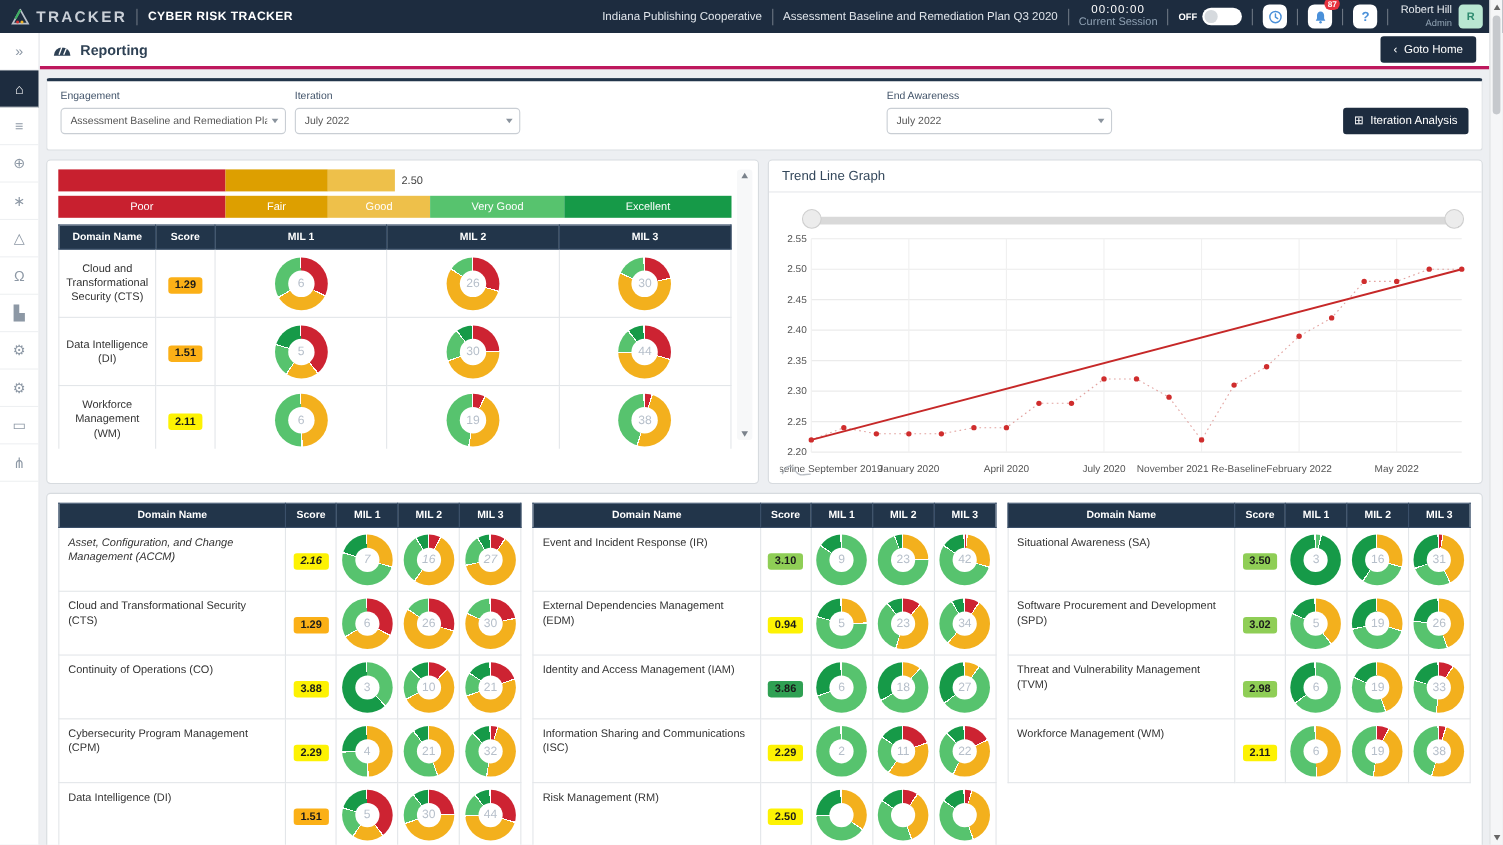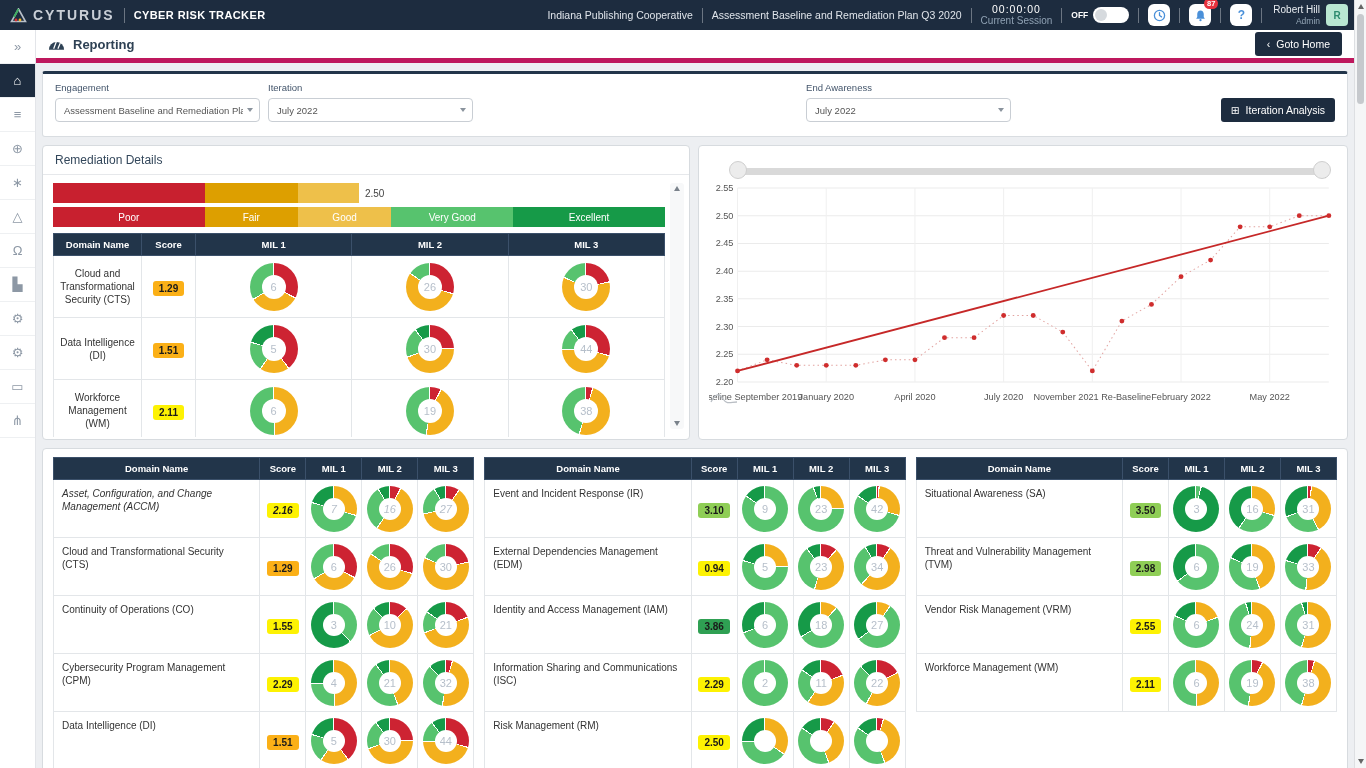--- a/index.html
+++ b/index.html
@@ -35,21 +35,21 @@
   .ps-arrow-down { position:absolute; bottom:4px; left:3px; width:0; height:0; border-left:3px solid transparent; border-right:3px solid transparent; border-top:5px solid #666; }
   .ps-thumb { position:absolute; top:14px; left:2px; width:7px; height:90px; border-radius:4px; background:#c6c9cd; }
 
   
   .sidebar { position:absolute; top:30px; left:0; bottom:0; width:36px; background:#fff; border-right:1px solid #e3e5e9; z-index:5; }
   .sb-item { height:34px; display:flex; align-items:center; justify-content:center; border-bottom:1px solid #eef0f2; color:#8d98a5; cursor:pointer; }
   .sb-item.active { background:#1d2c3f; color:#fff; }
   .sb-glyph { font-size:13px; line-height:1; }
 
   
-  .page-header { position:absolute; top:30px; left:36px; right:12px; height:33px; background:#fff; border-bottom:5px solid #be185d; display:flex; align-items:center; padding:0 12px; z-index:4; }
+  .page-header { position:absolute; top:30px; left:36px; right:12px; height:33px; background:#fff; border-bottom:3px solid #be185d; display:flex; align-items:center; padding:0 12px; z-index:4; }
   .page-title { font-size:13px; font-weight:600; color:#2e4154; margin-left:8px; }
   .btn-navy { background:#1d2c3f; color:#fff; border:none; border-radius:3px; font-size:10.5px; padding:6px 12px; display:flex; align-items:center; gap:6px; cursor:pointer; font-family:inherit; }
   .goto-home { margin-left:auto; }
 
   
   .main { position:absolute; top:63px; left:36px; right:12px; bottom:0; padding:8px 6px 0 6px; overflow:hidden; }
 
   .filter-card { background:#fff; border:1px solid #d9dde1; border-top:3px solid #22354a; border-radius:3px; padding:8px 12px 14px; display:flex; align-items:flex-end; }
   .field { width:205px; flex:none; }
   .field label { display:block; font-size:9.5px; color:#42546a; margin-bottom:5px; }
@@ -103,21 +103,21 @@
 <body>
 
 <div class="navbar">
   <div class="brand">
     <svg width="17" height="15" viewBox="0 0 17 15">
       <path d="M8.5 1 L15.5 13.5 L1.5 13.5 Z" fill="none" stroke="#b9c0c9" stroke-width="1.6"></path>
       <path d="M8.5 1 L4 9" stroke="#3fae62" stroke-width="2"></path>
       <circle cx="6" cy="12" r="1.4" fill="#d63031"></circle>
       <circle cx="10" cy="12" r="1.4" fill="#f0b429"></circle>
     </svg>
-    <span class="brand-name">CYTURUS</span>
+    <span class="brand-name">TRACKER</span>
   </div>
   <div class="nav-div"></div>
   <span class="app-title">CYBER RISK TRACKER</span>
 
   <div class="nav-right">
     <span class="nav-text">Indiana Publishing Cooperative</span>
     <div class="nav-div"></div>
     <span class="nav-text">Assessment Baseline and Remediation Plan Q3 2020</span>
     <div class="nav-div"></div>
     <div class="session">
@@ -231,21 +231,20 @@
     <div class="f-gap2"></div>
     <button class="btn-navy" style="padding:6px 10px;">
       <span>⊞</span>
       <span>Iteration Analysis</span>
     </button>
   </div>
 
   <div class="cards-row">
 
     <div class="card rem-card">
-      <div class="card-header">Remediation Details</div>
       <div class="card-body rem-body" style="height:262px; overflow:hidden;">
         <div class="value-bar" id="value-bar">
             <div class="value-seg" style="width: 24.8%; background: rgb(200, 32, 47);"></div>
             <div class="value-seg" style="width: 15.2%; background: rgb(221, 159, 0);"></div>
             <div class="value-seg" style="width: 10%; background: rgb(238, 192, 74);"></div>
             <span class="value-label">2.50</span>
           </div>
         <div class="scale-bar" id="scale-bar">
             <div class="scale-seg" style="width: 24.8%; background: rgb(200, 32, 47);">Poor</div>
             <div class="scale-seg" style="width: 15.2%; background: rgb(221, 159, 0);">Fair</div>
@@ -331,20 +330,21 @@
             </tbody>
         </table>
         <div class="inner-scroll">
           <div class="is-up"></div>
           <div class="is-down"></div>
         </div>
       </div>
     </div>
 
     <div class="card trend-card">
+      <div class="card-header">Trend Line Graph</div>
       <div class="card-body" style="height:262px; overflow:hidden;">
         <div class="slider-row">
           <div class="slider-track"></div>
           <div class="slider-handle left"></div>
           <div class="slider-handle right"></div>
         </div>
         <div id="trend-chart"><svg width="100%" height="226" viewBox="0 0 616 226" preserveAspectRatio="none">
               <line x1="28" y1="200" x2="608" y2="200" stroke="#ebebeb" stroke-width="1"></line>
               <text x="24" y="203" text-anchor="end" font-size="9" fill="#555" font-family="&quot;Liberation Sans&quot;,&quot;DejaVu Sans&quot;,sans-serif">2.20</text>
               <line x1="28" y1="172.28571428571436" x2="608" y2="172.28571428571436" stroke="#ebebeb" stroke-width="1"></line>
@@ -460,21 +460,21 @@
                   </div>
                 </td>
                 <td>
                   <div class="donut" style="width: 46px; height: 46px; background: conic-gradient(rgb(205, 35, 50) 0%, rgb(205, 35, 50) 21.1%, rgb(255, 255, 255) 21.1%, rgb(255, 255, 255) 22%, rgb(243, 176, 29) 22%, rgb(243, 176, 29) 81.1%, rgb(255, 255, 255) 81.1%, rgb(255, 255, 255) 82%, rgb(87, 195, 110) 82%, rgb(87, 195, 110) 99.1%, rgb(255, 255, 255) 99.1%, rgb(255, 255, 255) 100%);">
                     <div class="hole" style="inset: 12px;">30</div>
                   </div>
                 </td>
               </tr>
               <tr style="height: 58px;">
                 <td class="dd-name">Continuity of Operations (CO)</td>
-                <td><span class="score-badge b-y">1.55</span></td>
+                <td><span class="score-badge b-y">3.88</span></td>
                 <td>
                   <div class="donut" style="width: 46px; height: 46px; background: conic-gradient(rgb(87, 195, 110) 0%, rgb(87, 195, 110) 37.1%, rgb(255, 255, 255) 37.1%, rgb(255, 255, 255) 38%, rgb(22, 154, 72) 38%, rgb(22, 154, 72) 99.1%, rgb(255, 255, 255) 99.1%, rgb(255, 255, 255) 100%);">
                     <div class="hole" style="inset: 12px;">3</div>
                   </div>
                 </td>
                 <td>
                   <div class="donut" style="width: 46px; height: 46px; background: conic-gradient(rgb(205, 35, 50) 0%, rgb(205, 35, 50) 12.1%, rgb(255, 255, 255) 12.1%, rgb(255, 255, 255) 13%, rgb(243, 176, 29) 13%, rgb(243, 176, 29) 67.1%, rgb(255, 255, 255) 67.1%, rgb(255, 255, 255) 68%, rgb(87, 195, 110) 68%, rgb(87, 195, 110) 87.1%, rgb(255, 255, 255) 87.1%, rgb(255, 255, 255) 88%, rgb(22, 154, 72) 88%, rgb(22, 154, 72) 99.1%, rgb(255, 255, 255) 99.1%, rgb(255, 255, 255) 100%);">
                     <div class="hole" style="inset: 12px;">10</div>
                   </div>
                 </td>
@@ -674,54 +674,54 @@
                     <div class="hole" style="inset: 12px;">16</div>
                   </div>
                 </td>
                 <td>
                   <div class="donut" style="width: 46px; height: 46px; background: conic-gradient(rgb(205, 35, 50) 0%, rgb(205, 35, 50) 2.1%, rgb(255, 255, 255) 2.1%, rgb(255, 255, 255) 3%, rgb(243, 176, 29) 3%, rgb(243, 176, 29) 42.1%, rgb(255, 255, 255) 42.1%, rgb(255, 255, 255) 43%, rgb(87, 195, 110) 43%, rgb(87, 195, 110) 69.1%, rgb(255, 255, 255) 69.1%, rgb(255, 255, 255) 70%, rgb(22, 154, 72) 70%, rgb(22, 154, 72) 99.1%, rgb(255, 255, 255) 99.1%, rgb(255, 255, 255) 100%);">
                     <div class="hole" style="inset: 12px;">31</div>
                   </div>
                 </td>
               </tr>
               <tr style="height: 58px;">
+                <td class="dd-name">Software Procurement and Development (SPD)</td>
+                <td><span class="score-badge b-lg">3.02</span></td>
+                <td>
+                  <div class="donut" style="width: 46px; height: 46px; background: conic-gradient(rgb(243, 176, 29) 0%, rgb(243, 176, 29) 39.1%, rgb(255, 255, 255) 39.1%, rgb(255, 255, 255) 40%, rgb(87, 195, 110) 40%, rgb(87, 195, 110) 81.1%, rgb(255, 255, 255) 81.1%, rgb(255, 255, 255) 82%, rgb(22, 154, 72) 82%, rgb(22, 154, 72) 99.1%, rgb(255, 255, 255) 99.1%, rgb(255, 255, 255) 100%);">
+                    <div class="hole" style="inset: 12px;">5</div>
+                  </div>
+                </td>
+                <td>
+                  <div class="donut" style="width: 46px; height: 46px; background: conic-gradient(rgb(243, 176, 29) 0%, rgb(243, 176, 29) 29.1%, rgb(255, 255, 255) 29.1%, rgb(255, 255, 255) 30%, rgb(87, 195, 110) 30%, rgb(87, 195, 110) 71.1%, rgb(255, 255, 255) 71.1%, rgb(255, 255, 255) 72%, rgb(22, 154, 72) 72%, rgb(22, 154, 72) 99.1%, rgb(255, 255, 255) 99.1%, rgb(255, 255, 255) 100%);">
+                    <div class="hole" style="inset: 12px;">19</div>
+                  </div>
+                </td>
+                <td>
+                  <div class="donut" style="width: 46px; height: 46px; background: conic-gradient(rgb(243, 176, 29) 0%, rgb(243, 176, 29) 44.1%, rgb(255, 255, 255) 44.1%, rgb(255, 255, 255) 45%, rgb(87, 195, 110) 45%, rgb(87, 195, 110) 76.1%, rgb(255, 255, 255) 76.1%, rgb(255, 255, 255) 77%, rgb(22, 154, 72) 77%, rgb(22, 154, 72) 99.1%, rgb(255, 255, 255) 99.1%, rgb(255, 255, 255) 100%);">
+                    <div class="hole" style="inset: 12px;">26</div>
+                  </div>
+                </td>
+              </tr>
+              <tr style="height: 58px;">
                 <td class="dd-name">Threat and Vulnerability Management (TVM)</td>
                 <td><span class="score-badge b-lg">2.98</span></td>
                 <td>
                   <div class="donut" style="width: 46px; height: 46px; background: conic-gradient(rgb(87, 195, 110) 0%, rgb(87, 195, 110) 64.1%, rgb(255, 255, 255) 64.1%, rgb(255, 255, 255) 65%, rgb(22, 154, 72) 65%, rgb(22, 154, 72) 99.1%, rgb(255, 255, 255) 99.1%, rgb(255, 255, 255) 100%);">
                     <div class="hole" style="inset: 12px;">6</div>
                   </div>
                 </td>
                 <td>
                   <div class="donut" style="width: 46px; height: 46px; background: conic-gradient(rgb(243, 176, 29) 0%, rgb(243, 176, 29) 44.1%, rgb(255, 255, 255) 44.1%, rgb(255, 255, 255) 45%, rgb(87, 195, 110) 45%, rgb(87, 195, 110) 81.1%, rgb(255, 255, 255) 81.1%, rgb(255, 255, 255) 82%, rgb(22, 154, 72) 82%, rgb(22, 154, 72) 99.1%, rgb(255, 255, 255) 99.1%, rgb(255, 255, 255) 100%);">
                     <div class="hole" style="inset: 12px;">19</div>
                   </div>
                 </td>
                 <td>
                   <div class="donut" style="width: 46px; height: 46px; background: conic-gradient(rgb(205, 35, 50) 0%, rgb(205, 35, 50) 9.1%, rgb(255, 255, 255) 9.1%, rgb(255, 255, 255) 10%, rgb(243, 176, 29) 10%, rgb(243, 176, 29) 51.1%, rgb(255, 255, 255) 51.1%, rgb(255, 255, 255) 52%, rgb(87, 195, 110) 52%, rgb(87, 195, 110) 79.1%, rgb(255, 255, 255) 79.1%, rgb(255, 255, 255) 80%, rgb(22, 154, 72) 80%, rgb(22, 154, 72) 99.1%, rgb(255, 255, 255) 99.1%, rgb(255, 255, 255) 100%);">
                     <div class="hole" style="inset: 12px;">33</div>
-                  </div>
-                </td>
-              </tr>
-              <tr style="height: 58px;">
-                <td class="dd-name">Vendor Risk Management (VRM)</td>
-                <td><span class="score-badge b-y">2.55</span></td>
-                <td>
-                  <div class="donut" style="width: 46px; height: 46px; background: conic-gradient(rgb(243, 176, 29) 0%, rgb(243, 176, 29) 19.1%, rgb(255, 255, 255) 19.1%, rgb(255, 255, 255) 20%, rgb(87, 195, 110) 20%, rgb(87, 195, 110) 81.1%, rgb(255, 255, 255) 81.1%, rgb(255, 255, 255) 82%, rgb(22, 154, 72) 82%, rgb(22, 154, 72) 99.1%, rgb(255, 255, 255) 99.1%, rgb(255, 255, 255) 100%);">
-                    <div class="hole" style="inset: 12px;">6</div>
-                  </div>
-                </td>
-                <td>
-                  <div class="donut" style="width: 46px; height: 46px; background: conic-gradient(rgb(243, 176, 29) 0%, rgb(243, 176, 29) 51.1%, rgb(255, 255, 255) 51.1%, rgb(255, 255, 255) 52%, rgb(87, 195, 110) 52%, rgb(87, 195, 110) 95.1%, rgb(255, 255, 255) 95.1%, rgb(255, 255, 255) 96%, rgb(22, 154, 72) 96%, rgb(22, 154, 72) 99.1%, rgb(255, 255, 255) 99.1%, rgb(255, 255, 255) 100%);">
-                    <div class="hole" style="inset: 12px;">24</div>
-                  </div>
-                </td>
-                <td>
-                  <div class="donut" style="width: 46px; height: 46px; background: conic-gradient(rgb(243, 176, 29) 0%, rgb(243, 176, 29) 54.1%, rgb(255, 255, 255) 54.1%, rgb(255, 255, 255) 55%, rgb(87, 195, 110) 55%, rgb(87, 195, 110) 95.1%, rgb(255, 255, 255) 95.1%, rgb(255, 255, 255) 96%, rgb(22, 154, 72) 96%, rgb(22, 154, 72) 99.1%, rgb(255, 255, 255) 99.1%, rgb(255, 255, 255) 100%);">
-                    <div class="hole" style="inset: 12px;">31</div>
                   </div>
                 </td>
               </tr>
               <tr style="height: 58px;">
                 <td class="dd-name">Workforce Management (WM)</td>
                 <td><span class="score-badge b-y">2.11</span></td>
                 <td>
                   <div class="donut" style="width: 46px; height: 46px; background: conic-gradient(rgb(243, 176, 29) 0%, rgb(243, 176, 29) 49.1%, rgb(255, 255, 255) 49.1%, rgb(255, 255, 255) 50%, rgb(87, 195, 110) 50%, rgb(87, 195, 110) 99.1%, rgb(255, 255, 255) 99.1%, rgb(255, 255, 255) 100%);">
                     <div class="hole" style="inset: 12px;">6</div>
                   </div>

